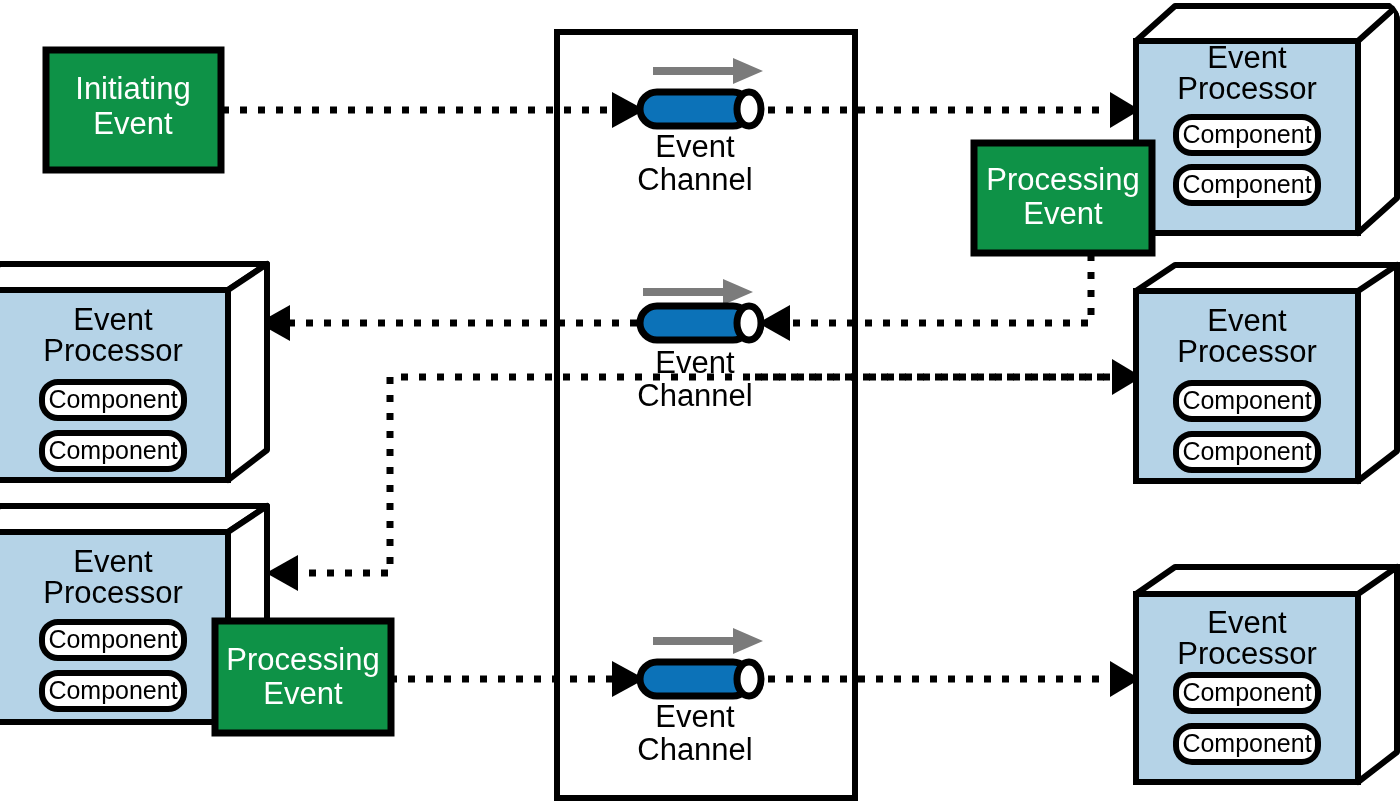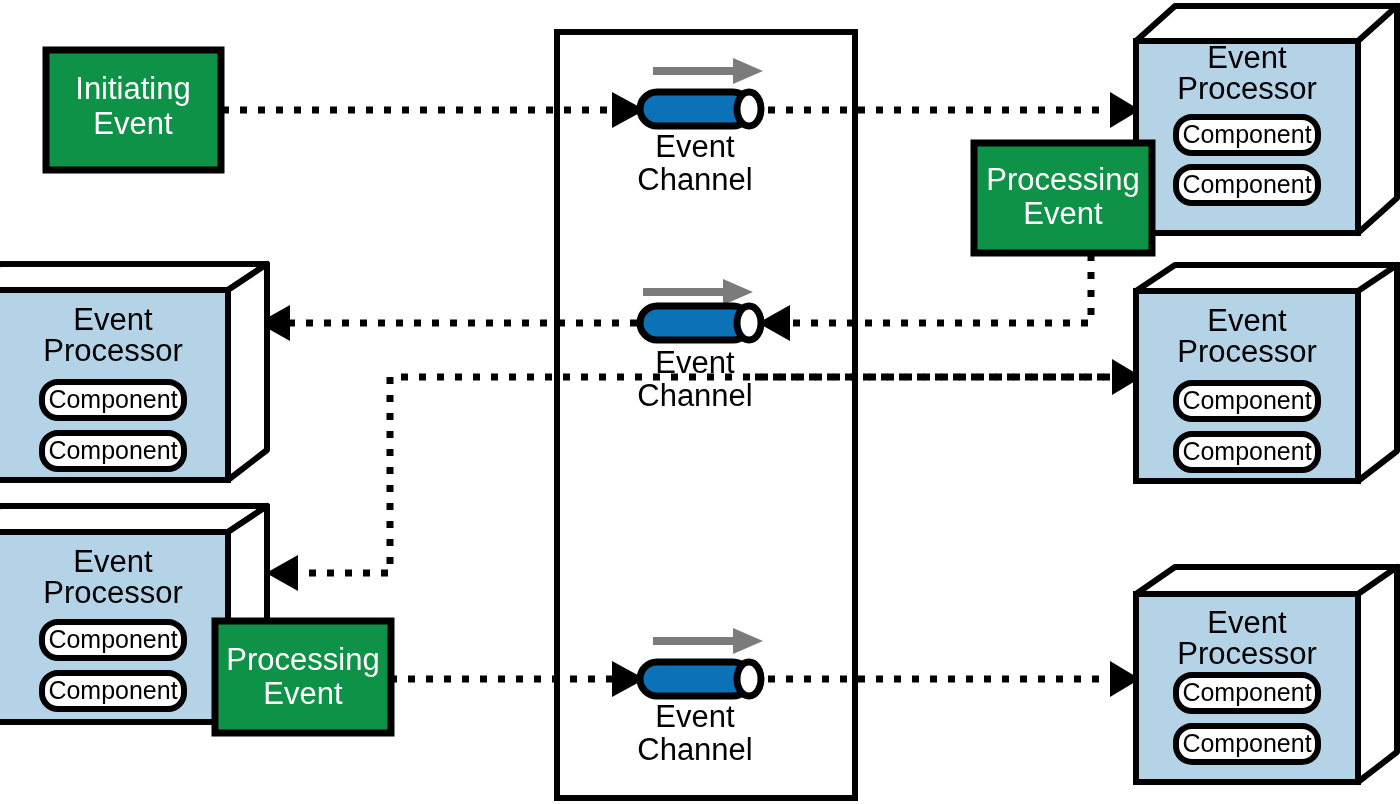--- a/index.html
+++ b/index.html
@@ -10,20 +10,21 @@
   }
   body {
     font-family: "Liberation Sans", sans-serif;
   }
   #stage {
     position: relative;
     width: 1400px;
     height: 804px;
     background: #ffffff;
     overflow: hidden;
+    border-radius: 21px;
   }
   #diagram-svg {
     position: absolute;
     left: 0;
     top: 0;
     width: 1400px;
     height: 804px;
   }
   .proc-title {
     font-family: "Liberation Sans", sans-serif;

